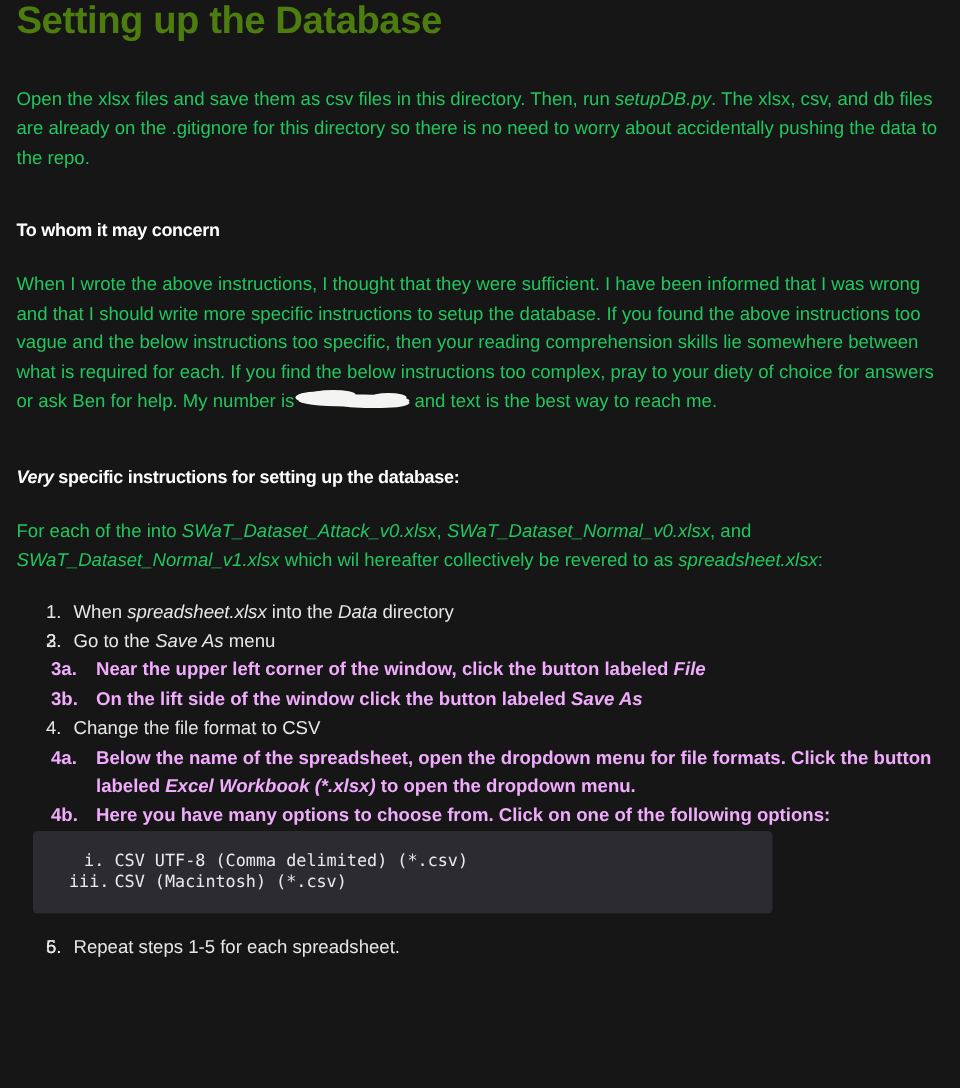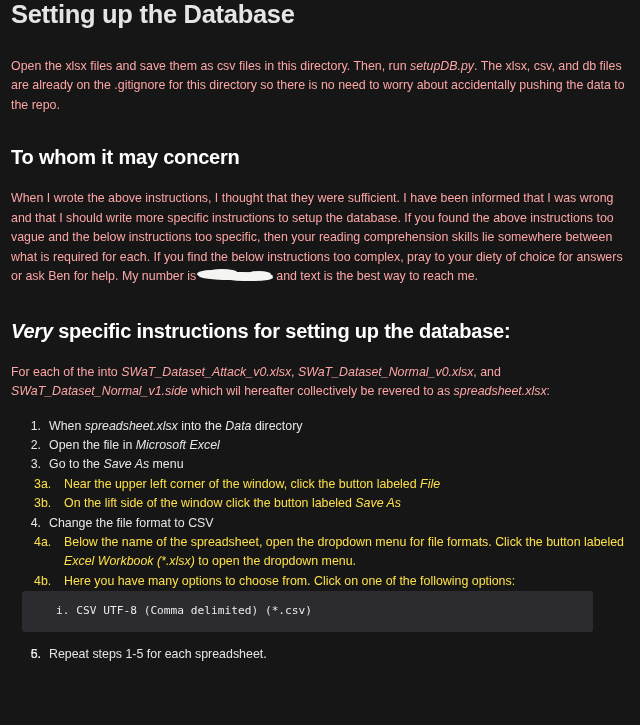--- a/index.html
+++ b/index.html
@@ -26,38 +26,38 @@
     padding: 0 11px;
   }
 
   h1.doc-title {
     font-size: 25.5px;
     font-weight: bold;
     line-height: 1.0;
     letter-spacing: -0.3px;
     margin: 0;
     padding-top: 2px;
-    color: #e5e5e5;
+    color: #4d7c0f;
   }
   h2.section-title {
-    font-size: 20px;
+    font-size: 12px;
     font-weight: bold;
     letter-spacing: -0.2px;
     margin: 0;
     color: #ffffff;
   }
   h2.section-title .em-word {
     font-style: italic;
   }
 
   p.para {
     font-size: 12.4px;
     line-height: 19.5px;
     margin: 0;
-    color: #fca5a5;
+    color: #22c55e;
   }
 
   .sp-a { height: 29px; }
   .sp-b { height: 31px; }
   .sp-c { height: 20px; }
   .sp-d { height: 33px; }
   .sp-e { height: 20px; }
   .sp-f { height: 15px; }
   .sp-g { height: 13px; }
 
@@ -78,35 +78,36 @@
     position: absolute;
     left: 0;
     top: 0;
     width: 30px;
     text-align: right;
     color: #e6e6e6;
   }
   .substep {
     position: relative;
     padding-left: 15px;
-    color: #fde047;
+    color: #f0abfc;
+    font-weight: bold;
   }
   .substep > .marker {
     position: absolute;
     left: -15px;
     top: 0;
     width: 26px;
     text-align: left;
   }
 
   i, .ital { font-style: italic; }
 
   .codeblock {
     margin: 0 0 0 22px;
-    width: 571px;
+    width: 493px;
     box-sizing: border-box;
     background: #2b2b30;
     border-radius: 3px;
     padding: 13px 0 13px 0;
     font-family: "DejaVu Sans Mono", monospace;
     font-size: 11.2px;
     line-height: 14.6px;
     color: #eaeaea;
   }
   .codeblock .cline {
@@ -171,35 +172,36 @@
     <div class="sp-c"></div>
 
     <p class="para"><span>When I wrote the above instructions, I thought that they were sufficient. I have been informed that I was wrong and that I should write more specific instructions to setup the database. If you found the above instructions too vague and the below instructions too specific, then your reading comprehension skills lie somewhere between what is required for each. If you find the below instructions too complex, pray to your diety of choice for answers or ask Ben for help. My number is</span><span class="redaction"><span class="blob b1"></span><span class="blob b2"></span><span class="blob b3"></span><span class="blob b4"></span><span class="blob b5"></span></span><span>and text is the best way to reach me.</span></p>
 
     <div class="sp-d"></div>
 
     <h2 class="section-title"><span class="em-word">Very</span><span> specific instructions for setting up the database:</span></h2>
 
     <div class="sp-e"></div>
 
-    <p class="para"><span>For each of the into </span><i>SWaT_Dataset_Attack_v0.xlsx</i><span>, </span><i>SWaT_Dataset_Normal_v0.xlsx</i><span>, and </span><i>SWaT_Dataset_Normal_v1.side</i><span> which wil hereafter collectively be revered to as </span><i>spreadsheet.xlsx</i><span>:</span></p>
+    <p class="para"><span>For each of the into </span><i>SWaT_Dataset_Attack_v0.xlsx</i><span>, </span><i>SWaT_Dataset_Normal_v0.xlsx</i><span>, and </span><i>SWaT_Dataset_Normal_v1.xlsx</i><span> which wil hereafter collectively be revered to as </span><i>spreadsheet.xlsx</i><span>:</span></p>
 
     <div class="sp-f"></div>
 
     <ol class="steps" id="steps-list-top">
         <li><span class="marker">1.</span><span><span>When </span><i>spreadsheet.xlsx</i><span> into the </span><i>Data</i><span> directory</span></span></li>
-        <li><span class="marker">2.</span><span><span>Open the file in </span><i>Microsoft Excel</i></span></li>
+        <li><span class="marker">2.</span></li>
         <li><span class="marker">3.</span><span><span>Go to the </span><i>Save As</i><span> menu</span></span><div class="substep"><span class="marker">3a.</span><span><span>Near the upper left corner of the window, click the button labeled </span><i>File</i></span></div><div class="substep"><span class="marker">3b.</span><span><span>On the lift side of the window click the button labeled </span><i>Save As</i></span></div></li>
         <li><span class="marker">4.</span><span><span>Change the file format to CSV</span></span><div class="substep"><span class="marker">4a.</span><span><span>Below the name of the spreadsheet, open the dropdown menu for file formats. Click the button labeled </span><i>Excel Workbook (*.xlsx)</i><span> to open the dropdown menu.</span></span></div><div class="substep"><span class="marker">4b.</span><span><span>Here you have many options to choose from. Click on one of the following options:</span></span></div></li>
       </ol>
 
   </div>
 
   <div class="codeblock" id="code-options">
       <div class="cline"><span class="rn">i.</span><span> CSV UTF-8 (Comma delimited) (*.csv)</span></div>
+      <div class="cline"><span class="rn">iii.</span><span> CSV (Macintosh) (*.csv)</span></div>
     </div>
 
   <div class="wrap">
     <div class="sp-g"></div>
     <ol class="steps" id="steps-list-bottom">
         <li><span class="marker">5.</span></li>
         <li><span class="marker">6.</span><span><span>Repeat steps 1-5 for each spreadsheet.</span></span></li>
       </ol>
 
   </div>

